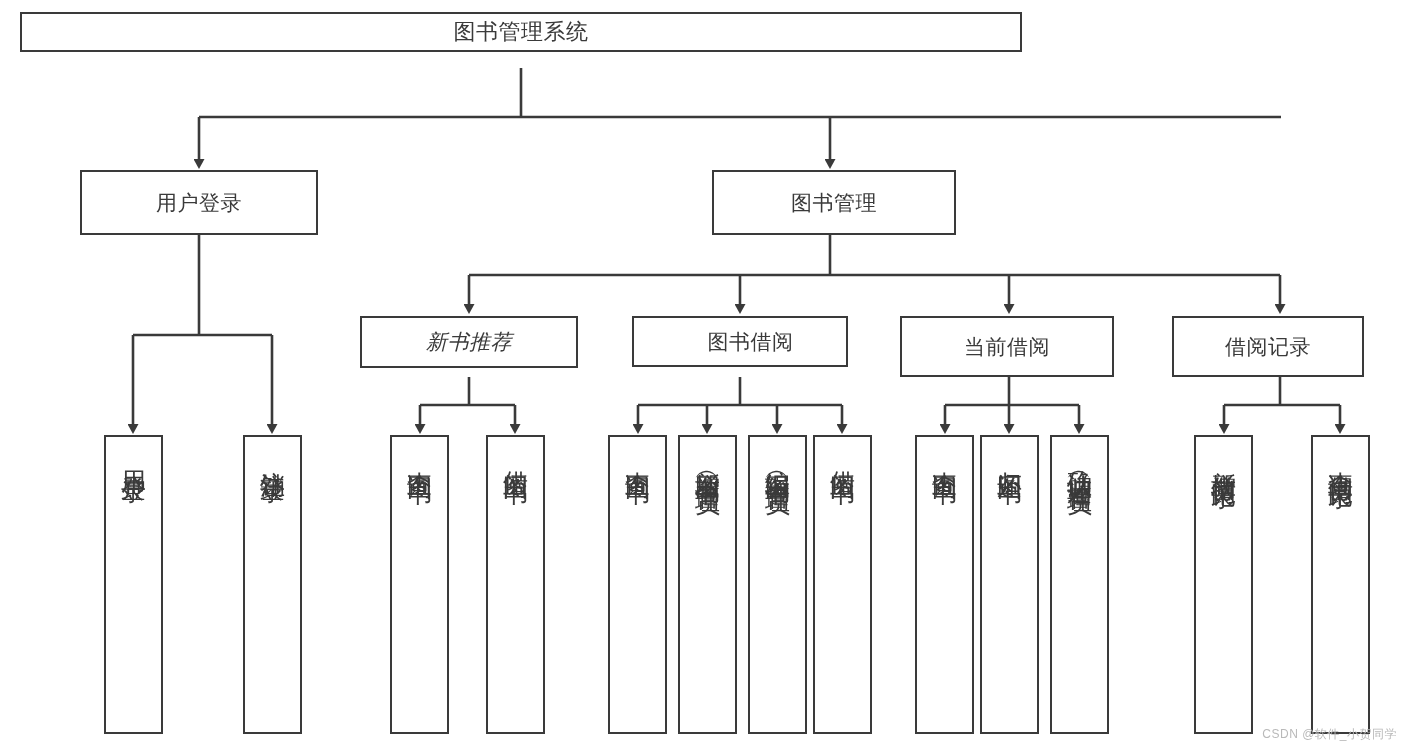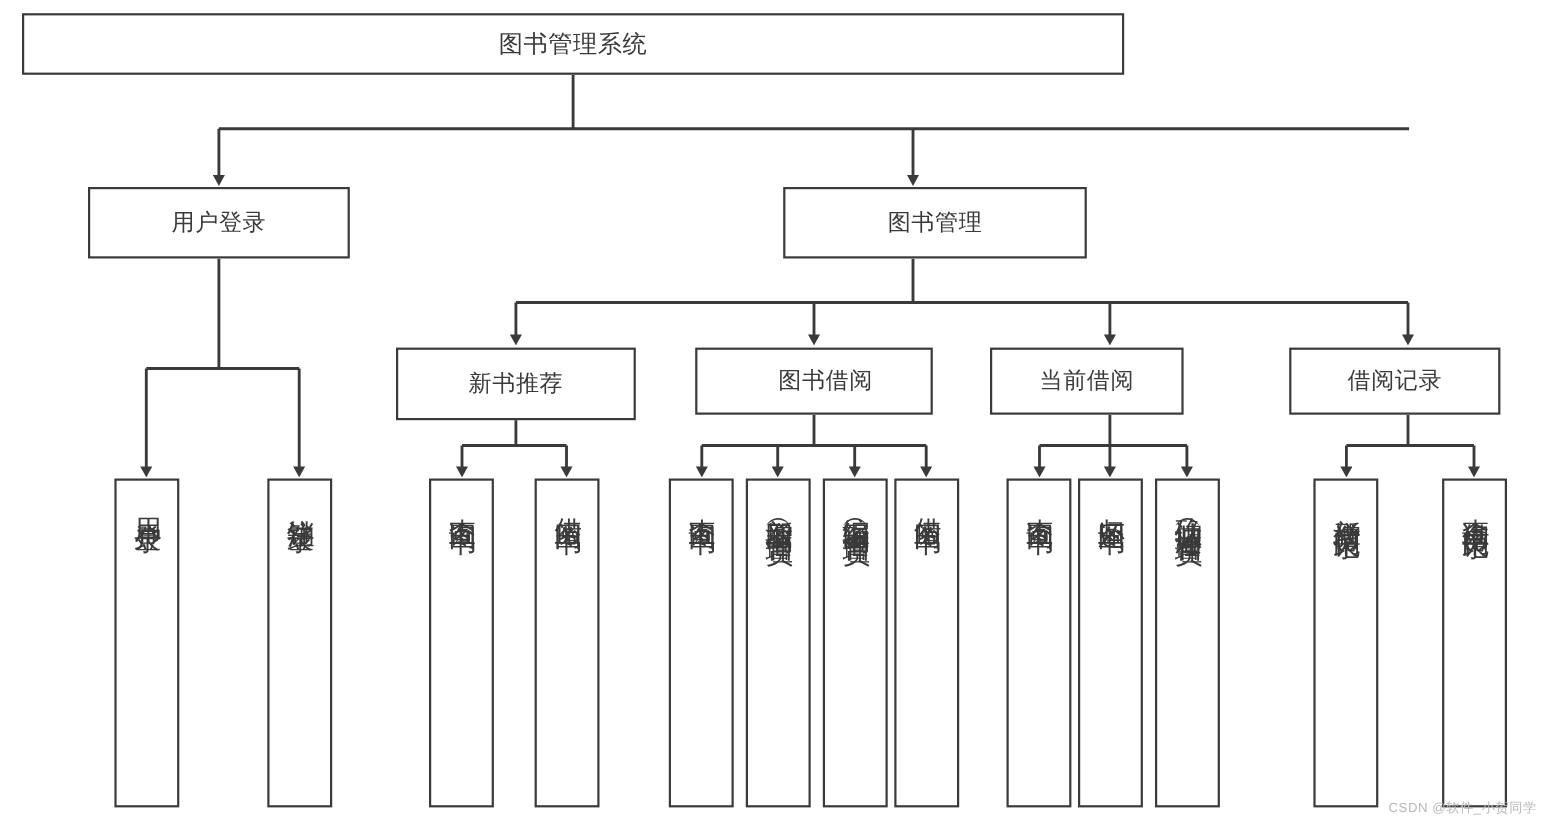--- a/index.html
+++ b/index.html
@@ -122,38 +122,38 @@
       <path d="M1009,405 L1009,425" marker-end="url(#arrow)"></path>
       <path d="M1079,405 L1079,425" marker-end="url(#arrow)"></path>
 
       <path d="M1280,377 L1280,405"></path>
       <path d="M1224,405 L1340,405"></path>
       <path d="M1224,405 L1224,425" marker-end="url(#arrow)"></path>
       <path d="M1340,405 L1340,425" marker-end="url(#arrow)"></path>
     </g>
   </svg>
 
-  <div class="node h root" style="left:20px; top:12px; width:1002px; height:56px;">
+  <div class="node h root" style="left:20px; top:12px; width:1002px; height:40px;">
     <span class="label">图书管理系统</span>
   </div>
 
   <div class="node h" style="left:80px; top:170px; width:238px; height:65px;">
     <span class="label">用户登录</span>
   </div>
-  <div class="node h" style="left:712px; top:170px; width:276px; height:65px;">
+  <div class="node h" style="left:712px; top:170px; width:244px; height:65px;">
     <span class="label">图书管理</span>
   </div>
 
-  <div class="node h" style="left:360px; top:316px; width:218px; height:66px;">
+  <div class="node h" style="left:360px; top:316px; width:218px; height:52px;font-style:italic;">
     <span class="label">新书推荐</span>
   </div>
-  <div class="node h" style="left:632px; top:316px; width:216px; height:61px;padding-left:21px;">
+  <div class="node h" style="left:632px; top:316px; width:216px; height:51px;padding-left:21px;">
     <span class="label">图书借阅</span>
   </div>
-  <div class="node h" style="left:900px; top:316px; width:176px; height:61px;">
+  <div class="node h" style="left:900px; top:316px; width:214px; height:61px;">
     <span class="label">当前借阅</span>
   </div>
   <div class="node h" style="left:1172px; top:316px; width:192px; height:61px;">
     <span class="label">借阅记录</span>
   </div>
 
   <div class="node v" style="left:104px; top:435px; width:59px; height:299px;">
     <span class="label">用户登录</span>
   </div>
   <div class="node v" style="left:243px; top:435px; width:59px; height:299px;">

